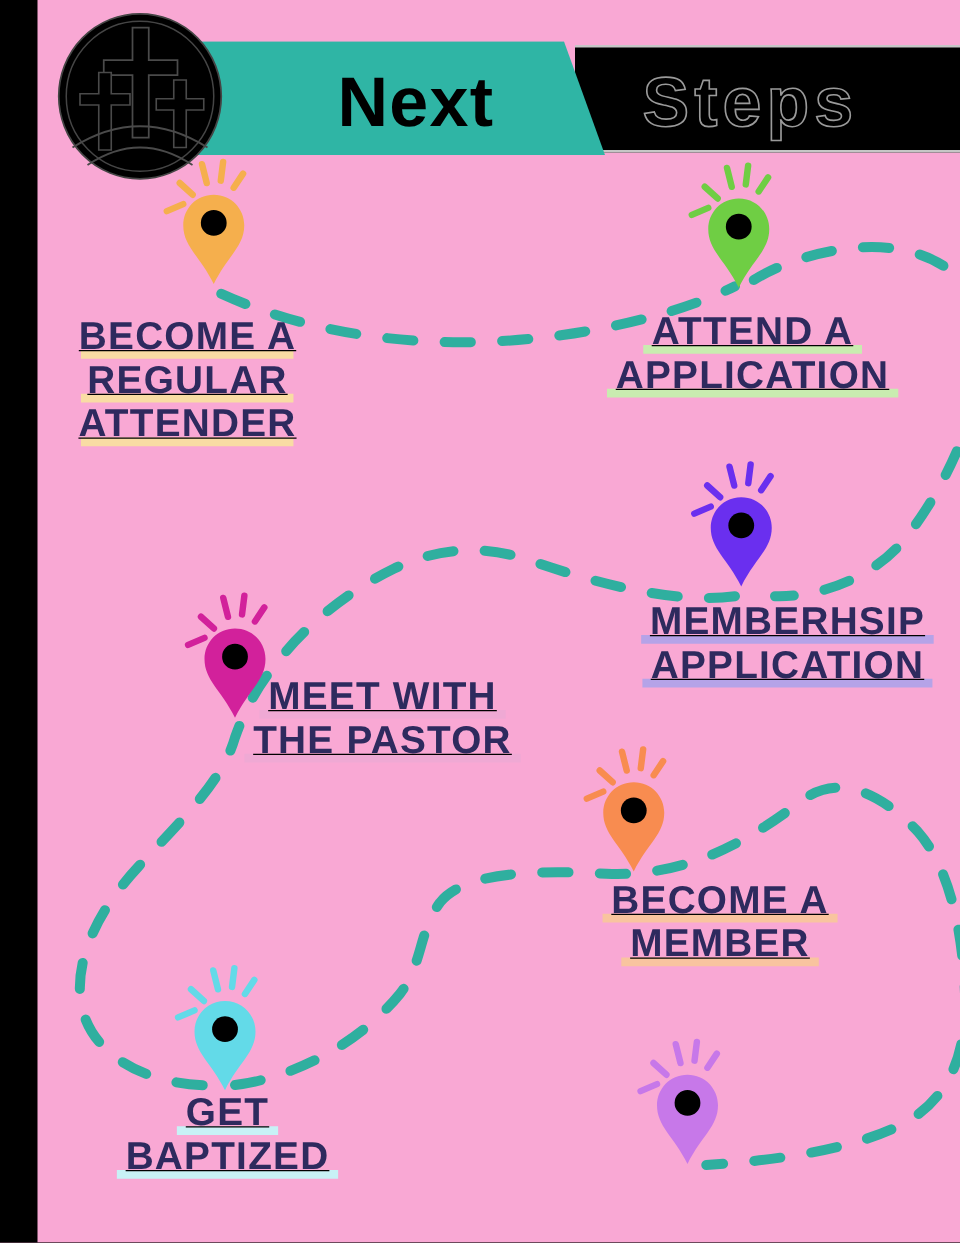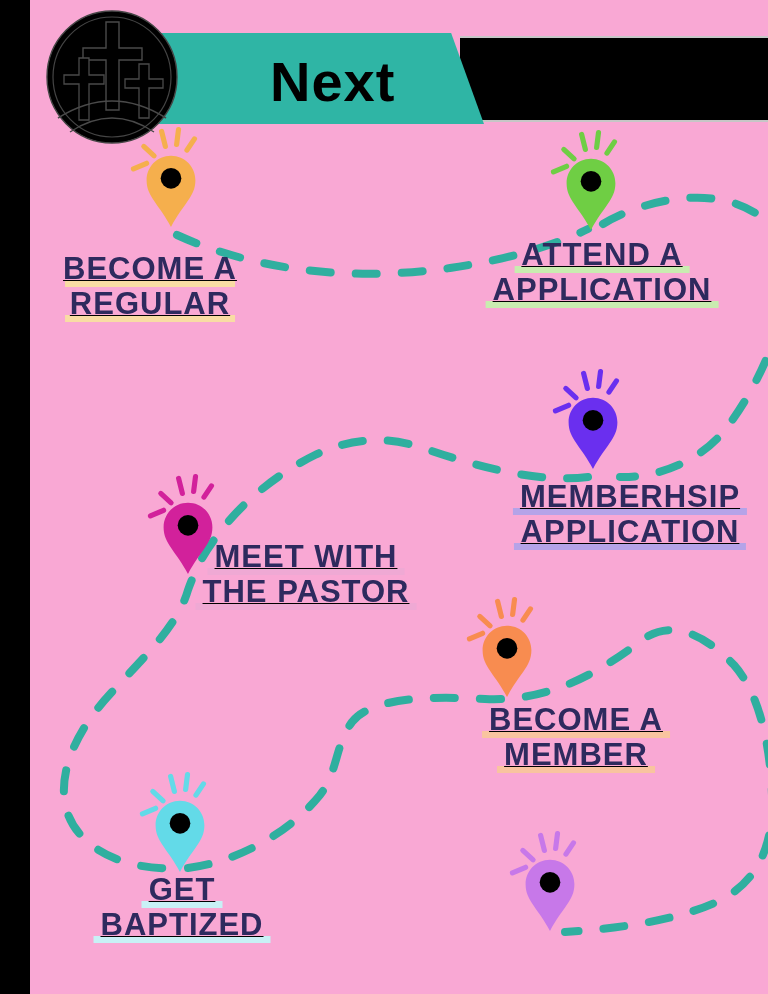--- a/index.html
+++ b/index.html
@@ -55,20 +55,21 @@
       <path class="route" d="M 147 235 C 230 273, 330 281, 420 268 C 470 261, 522 247, 558 229"></path>
       <path class="route" d="M 573 224 C 602 206, 652 192, 692 200 C 737 209, 761 241, 757 281 C 753 331, 726 391, 694 431 C 669 462, 626 478, 590 477"></path>
       <path class="route" d="M 558 477 C 510 483, 450 468, 390 447 C 355 436, 320 438, 285 455 C 250 472, 215 500, 194 527 C 176 549, 167 565, 158 590 C 148 625, 116 655, 81 693 C 53 723, 32 760, 34 795 C 36 828, 60 850, 92 861 C 112 868, 136 869, 149 868"></path>
       <path class="route" d="M 158 868 C 200 863, 255 838, 290 795 C 308 772, 305 745, 322 722 C 342 697, 400 696, 455 699 C 520 702, 570 672, 612 640 C 645 616, 680 640, 704 665 C 728 692, 740 740, 742 795 C 744 845, 728 877, 698 896 C 662 917, 600 928, 535 932"></path>
     </g>
   </svg>
 
   <div class="banner-box" style="border-color: rgb(198, 198, 198);"></div>
   <div class="banner-teal" style="background: rgb(47, 181, 165);"></div>
   <div class="brand next">Next</div>
+  <div class="brand steps">Steps</div>
 
   <svg class="logo" width="140" height="142" viewBox="0 0 140 142">
     <ellipse cx="70" cy="71" rx="65" ry="66" fill="#000" stroke="#454545" stroke-width="1.4"></ellipse>
     <ellipse cx="70" cy="71" rx="59" ry="60" fill="none" stroke="#454545" stroke-width="1.2"></ellipse>
 
     <path d="M64 16 h13 v26 h23 v12 h-23 v50 h-13 v-50 h-23 v-12 h23 z" fill="#000" stroke="#4a4a4a" stroke-width="1.4"></path>
 
     <path d="M37 52 h10 v17 h15 v9 h-15 v36 h-10 v-36 h-15 v-9 h15 z" fill="#000" stroke="#4a4a4a" stroke-width="1.3"></path>
 
     <path d="M97 58 h10 v15 h14 v9 h-14 v30 h-10 v-30 h-14 v-9 h14 z" fill="#000" stroke="#4a4a4a" stroke-width="1.3"></path>
@@ -157,23 +158,24 @@
         <line x1="58" y1="8" x2="56" y2="24"></line>
       <line x1="75" y1="18" x2="67" y2="30"></line>
     </g>
     <path d="M50 36 C35 36 24 48 24 62 C24 80 38 88 50 112 C62 88 76 80 76 62 C76 48 65 36 50 36 Z" fill="currentColor"></path>
     <circle cx="50" cy="60" r="11" fill="#000"></circle>
   </svg>
 
   <div class="step-block wide-bars" style="left: 120px; top: 252px; --pin: #F5AF4D; --bar: #F9DCA4;">
     <div class="line"><span class="txt">BECOME A</span><span class="bar"></span></div>
     <div class="line"><span class="txt">REGULAR</span><span class="bar"></span></div>
+    <div class="line"><span class="txt">ATTENDER</span><span class="bar"></span></div>
   </div>
 
-  <div class="step-block" style="left: 572px; top: 238px; --pin: #6FCE44; --bar: #C9ECB0;">
+  <div class="step-block" style="left: 572px; top: 248px; --pin: #6FCE44; --bar: #C9ECB0;">
     <div class="line"><span class="txt">ATTEND A</span><span class="bar"></span></div>
     <div class="line"><span class="txt">APPLICATION</span><span class="bar"></span></div>
   </div>
 
   <div class="step-block" style="left: 600px; top: 480px; --pin: #6A2FEF; --bar: #B5A3E8;">
     <div class="line"><span class="txt">MEMBERHSIP</span><span class="bar"></span></div>
     <div class="line"><span class="txt">APPLICATION</span><span class="bar"></span></div>
   </div>
 
   <div class="step-block" style="left: 276px; top: 540px; --pin: #D2219B; --bar: #EFA9D4;">

